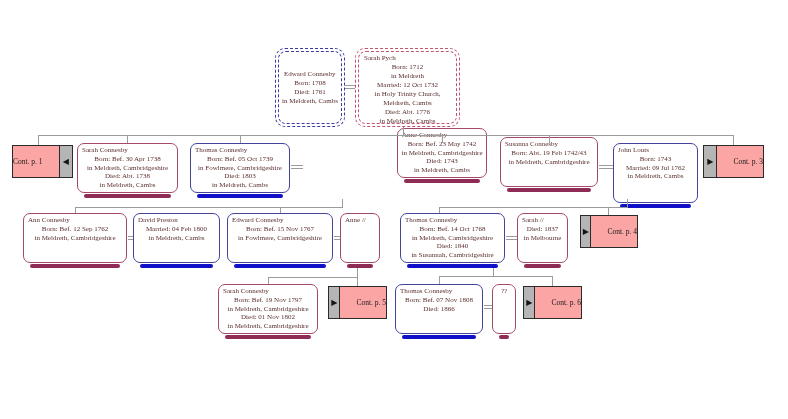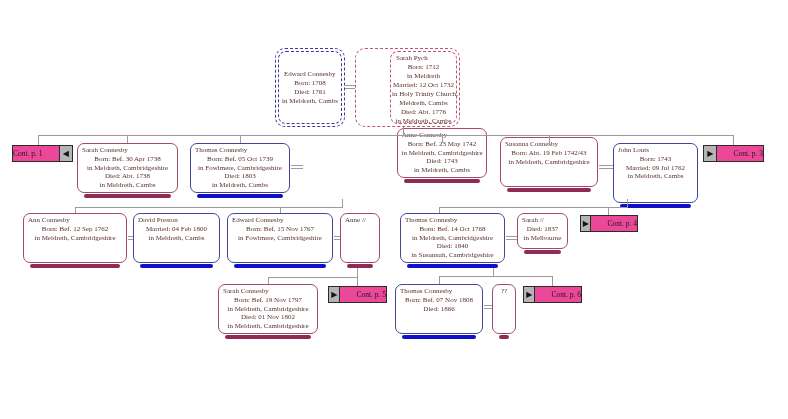--- a/index.html
+++ b/index.html
@@ -18,24 +18,24 @@
   .plines{width:100%;}
   .pline{text-align:center;white-space:nowrap;}
   
   .dbox{position:absolute;border:1px dashed;border-radius:10px;box-sizing:border-box;
         font-size:7px;line-height:9px;}
   .dbox .dinner{position:absolute;left:2px;top:2px;right:2px;bottom:2px;border:1px dashed;
         border-radius:8px;border-color:inherit;box-sizing:border-box;display:flex;
         flex-direction:column;justify-content:center;padding:2px 1px;}
   .dbox.male{border-color:#3b3b9e;}
   .dbox.female{border-color:#c05570;}
-  .dbox.top .dinner{justify-content:flex-start;margin-left:32px;}
-  
-  .contbox{position:absolute;background:#ec4899;border:1px solid #2a2a2a;box-sizing:border-box;
-        display:flex;align-items:stretch;font-size:7.5px;color:#1a1a1a;height:17px;gap:16px;}
+  .dbox.top .dinner{justify-content:flex-start;}
+  
+  .contbox{position:absolute;background:#fca5a5;border:1px solid #2a2a2a;box-sizing:border-box;
+        display:flex;align-items:stretch;font-size:7.5px;color:#1a1a1a;height:33px;gap:16px;}
   .contlabel{flex:1;display:flex;align-items:center;justify-content:center;white-space:nowrap;}
   .contarrow{width:15px;background:#b5b5b5;display:flex;align-items:center;justify-content:center;
         font-size:8px;color:#141414;}
   .contarrow.aleft{border-left:1px solid #2a2a2a;}
   .contarrow.aright{border-right:1px solid #2a2a2a;}
   
   .cl{position:absolute;background:#9b9b9b;}
   .cl.h{height:1px;}
   .cl.v{width:1px;}
   .ml{position:absolute;height:4px;border-top:1px solid #9b9b9b;border-bottom:1px solid #9b9b9b;
@@ -151,21 +151,21 @@
   </div>
   <div class="pbox male" style="left:400px;top:213px;width:105px;height:50px">
     <div class="pname">Thomas Connesby</div>
     <div class="plines">
         <div class="pline">Born: Bef. 14 Oct 1768</div>
         <div class="pline">in Meldreth, Cambridgeshire</div>
         <div class="pline">Died: 1840</div>
         <div class="pline">in Susannah, Cambridgeshire</div>
       </div>
   </div>
-  <div class="pbox female" style="left:517px;top:213px;width:51px;height:36px">
+  <div class="pbox female" style="left:517px;top:213px;width:51px;height:50px">
     <div class="pname">Sarah //</div>
     <div class="plines">
         <div class="pline">Died: 1837</div>
         <div class="pline">in Melbourne</div>
       </div>
   </div>
 
   <div class="contbox" style="left:580px;top:215px;width:58px">
     <span class="contarrow aright">▶</span>
     <span class="contlabel">Cont. p. 4</span>

